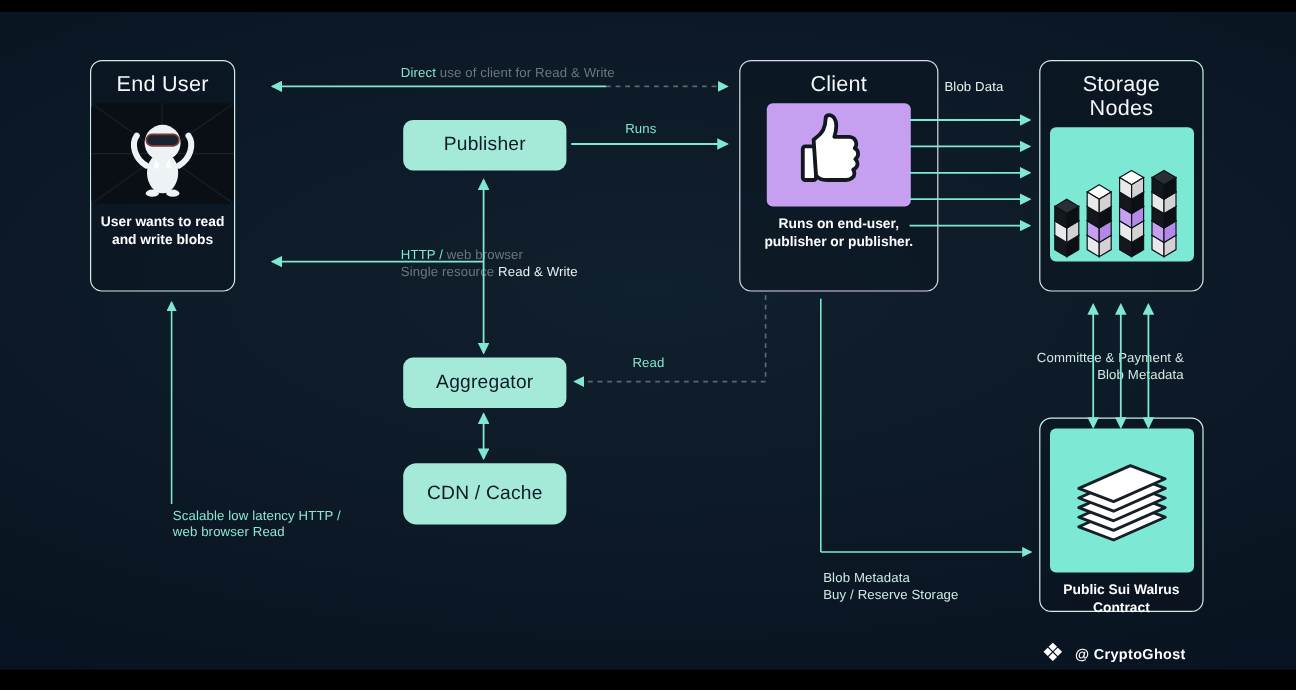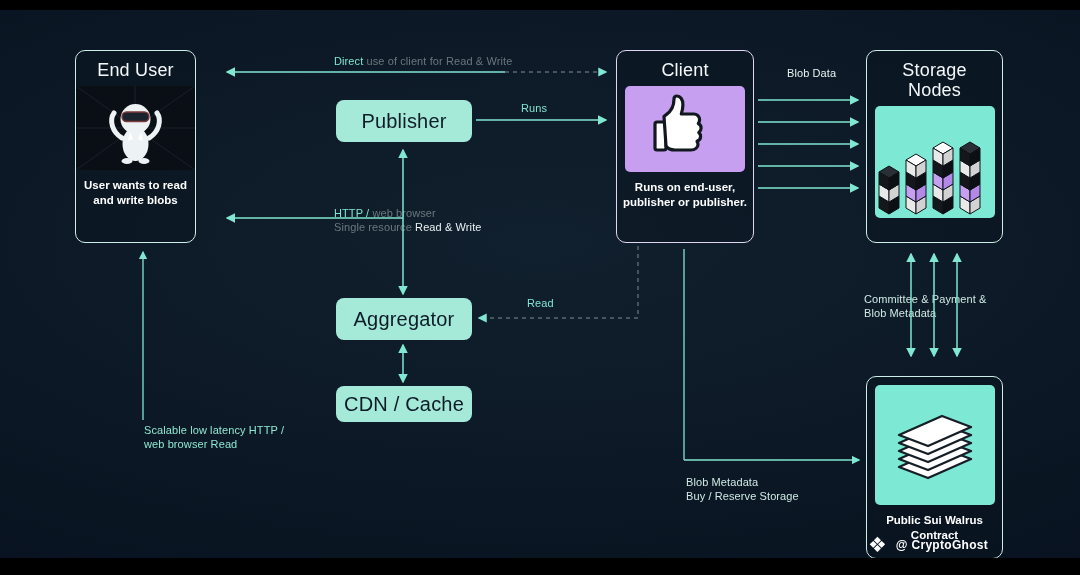--- a/index.html
+++ b/index.html
@@ -28,21 +28,21 @@
   .panel{display:block;margin:0 auto;border-radius:5px;overflow:hidden;}
   .panel.purple{background:#c79ff1;}
   .panel.teal{background:#7de9d5;}
   .box-caption{
     color:#fff;font-weight:700;font-size:11.5px;line-height:1.32;
     text-align:center;margin-top:8px;padding:0 6px;
   }
   .mint-box{
     position:absolute;background:#a5ead8;border-radius:8px;
     display:flex;align-items:center;justify-content:center;
-    color:#0e1c28;font-size:20px;font-weight:500;letter-spacing:.2px;
+    color:#0e1c28;font-size:16px;font-weight:500;letter-spacing:.2px;
     box-sizing:border-box;
   }
   .edges{position:absolute;left:0;top:0;z-index:10;pointer-events:none;}
   .tl{stroke:#7fe7d2;stroke-width:1.5;fill:none;}
   .tl-thin{stroke:#7fe7d2;stroke-width:1.3;fill:none;}
   .gl{stroke:#5a6a74;stroke-width:1.4;fill:none;stroke-dasharray:4 4;}
 
   .edge-label{position:absolute;font-size:11px;line-height:14px;letter-spacing:.1px;white-space:nowrap;z-index:12;}
   .teal{color:#7fe7d2;}
   .gray{color:#68787f;}
@@ -86,21 +86,21 @@
       <ellipse cx="51" cy="75" rx="5.5" ry="3" fill="#edf2f4"></ellipse>
       <ellipse cx="68" cy="75" rx="5.5" ry="3" fill="#edf2f4"></ellipse>
     </svg>
     <div class="box-caption">User wants to read and write blobs</div>
   </div>
 
   <div class="mint-box" style="left:336px;top:100px;width:136px;height:42px;">
     <span>Publisher</span>
   </div>
 
-  <div class="outline-box purple-border" style="left:616px;top:50px;width:138px;height:193px;">
+  <div class="outline-box purple-border" style="left:616px;top:50px;width:166px;height:193px;">
     <div class="box-title">Client</div>
     <div class="panel purple" style="width:120px;height:86px;">
       <svg width="120" height="86" viewBox="0 0 120 86">
         <g fill="#ffffff" stroke="#12181f" stroke-width="3.2" stroke-linejoin="round" stroke-linecap="round">
           <rect x="30" y="36" width="11" height="28" rx="2"></rect>
           <path d="M41,60 c2,3 5,4 9,4 h16 c4,0 7,-2.5 7,-5.5 0,-1.2 -0.4,-2.3 -1,-3.2 2,-0.8 3.6,-2.6 3.6,-4.8 0,-1.6 -0.7,-3 -1.8,-4 1.4,-1 2.3,-2.6 2.3,-4.4 0,-2 -1.1,-3.7 -2.8,-4.6 0.8,-1 1.3,-2.3 1.3,-3.7 0,-3.2 -2.6,-5.8 -5.8,-5.8 h-12.5 c0.9,-2.8 1.6,-5.9 1.6,-9.3 0,-5.5 -2.8,-8.7 -5.9,-8.7 -1.8,0 -3,1.2 -3,3 0,6.8 -3.2,12.6 -8,15.8 l-2,1.6 z"></path>
         </g>
       </svg>
     </div>
     <div class="box-caption">Runs on end-user, publisher or publisher.</div>
@@ -135,25 +135,25 @@
         <use href="#cube" x="85" y="48" style="--t:#ffffff;--l:#e9e9e9;--r:#d2d2d2"></use>
         <use href="#cube" x="85" y="36" style="--t:#2a2f36;--l:#14181d;--r:#0c0f13"></use>
       </svg>
     </div>
   </div>
 
   <div class="mint-box" style="left:336px;top:298px;width:136px;height:42px;text-align:center;">
     <span>Aggregator</span>
   </div>
 
-  <div class="mint-box" style="left:336px;top:386px;width:136px;height:36px;">
+  <div class="mint-box" style="left:336px;top:386px;width:136px;height:51px;border-radius:11px;">
     <span>CDN / Cache</span>
   </div>
 
-  <div class="outline-box" style="left:866px;top:376px;width:137px;height:183px;padding-top:8px;">
+  <div class="outline-box" style="left:866px;top:348px;width:137px;height:162px;padding-top:8px;">
     <div class="panel teal" style="width:120px;height:120px;">
       <svg width="120" height="120" viewBox="0 0 120 120">
         <g fill="#ffffff" stroke="#161f27" stroke-width="2.4" stroke-linejoin="round">
           <path d="M24,82 L67,63 L96,74 L53,93 Z"></path>
           <path d="M24,74 L67,55 L96,66 L53,85 Z"></path>
           <path d="M24,66 L67,47 L96,58 L53,77 Z"></path>
           <path d="M24,58 L67,39 L96,50 L53,69 Z"></path>
           <path d="M24,50 L67,31 L96,42 L53,61 Z"></path>
         </g>
       </svg>
@@ -173,21 +173,21 @@
     <div>
       <span class="teal">HTTP /</span><span class="gray"> web browser</span>
     </div>
     <div>
       <span class="gray">Single resource </span><span class="white">Read &amp; Write</span>
     </div>
   </div>
 
   <div class="edge-label teal" style="left:527px;top:296px;">Read</div>
 
-  <div class="edge-label lightmint" style="left:864px;top:292px;">
+  <div class="edge-label lightmint" style="left:864px;top:292px;text-align:right;">
     <div>Committee &amp; Payment &amp;</div>
     <div>Blob Metadata</div>
   </div>
 
   <div class="edge-label lightmint" style="left:686px;top:475px;">
     <div>Blob Metadata</div>
     <div>Buy / Reserve Storage</div>
   </div>
 
   <div class="edge-label mintlabel" style="left:144px;top:423px;">

